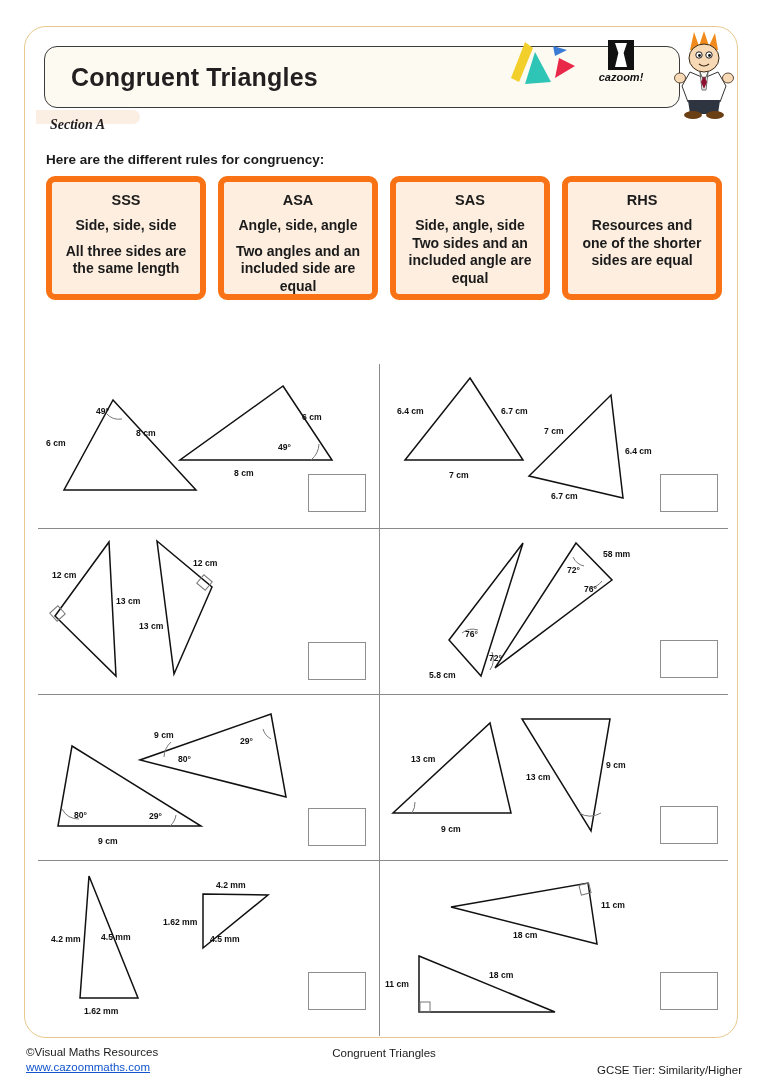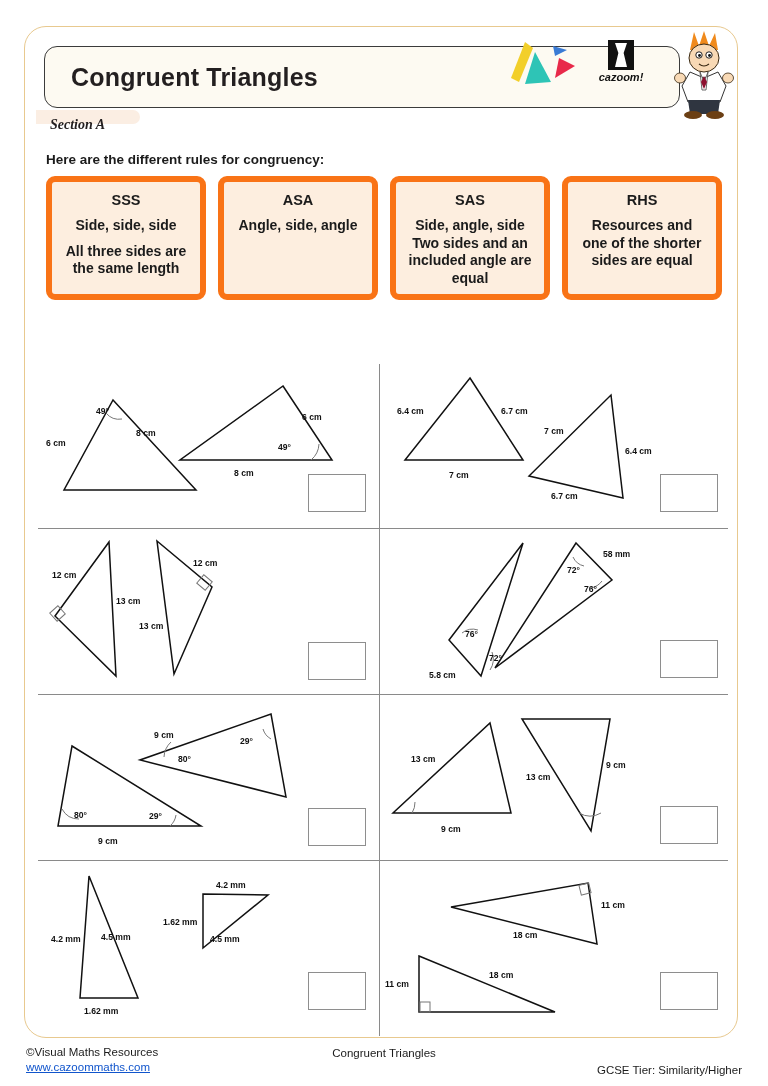--- a/index.html
+++ b/index.html
@@ -148,20 +148,21 @@
 
   <div class="rules">
     <div class="rule-card">
       <div class="rule-title">SSS</div>
       <div class="rule-line">Side, side, side</div>
       <div class="rule-line">All three sides are the same length</div>
     </div>
     <div class="rule-card">
       <div class="rule-title">ASA</div>
       <div class="rule-line">Angle, side, angle</div>
+      <div class="rule-line">Two angles and an included side are equal</div>
     </div>
     <div class="rule-card">
       <div class="rule-title">SAS</div>
       <div class="rule-line">Side, angle, side Two sides and an included angle are equal</div>
     </div>
     <div class="rule-card">
       <div class="rule-title">RHS</div>
       <div class="rule-line">Resources and one of the shorter sides are equal</div>
     </div>
   </div>

